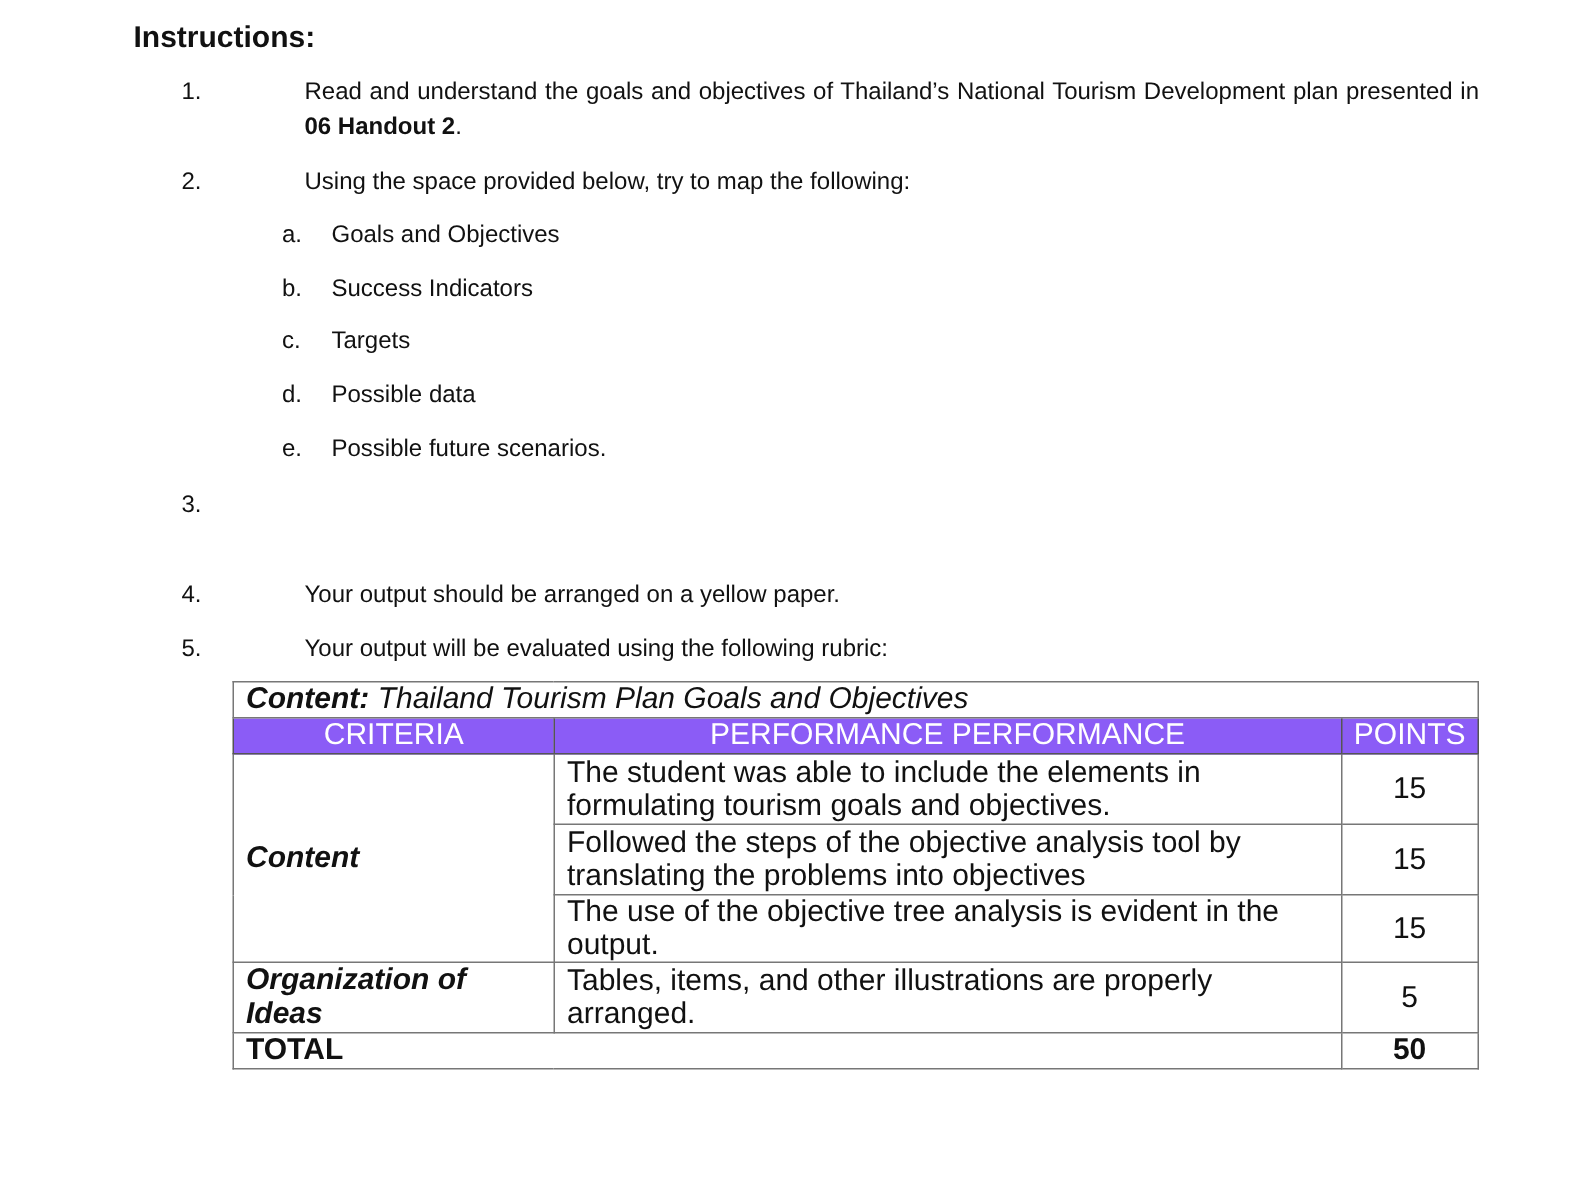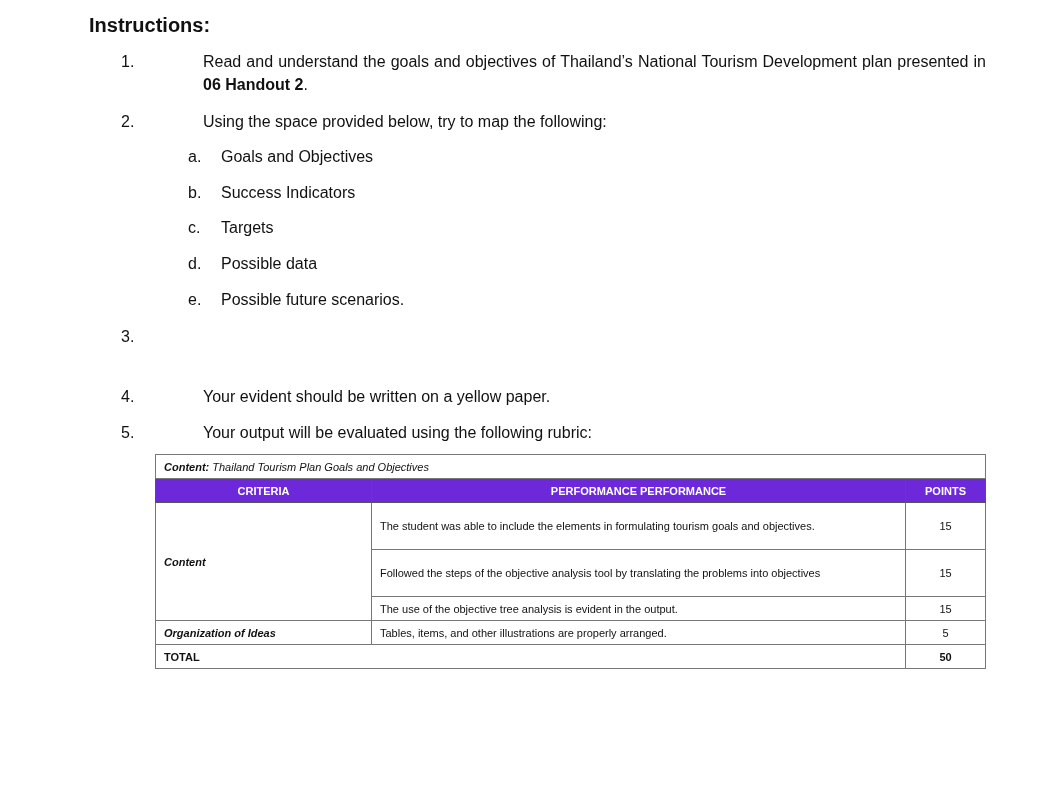--- a/index.html
+++ b/index.html
@@ -4,24 +4,24 @@
 <style>
   html, body { margin:0; padding:0; background:#ffffff; }
   body { width:1053px; height:789px; position:relative; font-family:"Liberation Sans", sans-serif; color:#111; font-size:16px; overflow:hidden; }
   .title { position:absolute; left:89px; top:14px; font-weight:bold; font-size:20px; }
   .item { position:absolute; left:121px; width:865px; font-size:16px; line-height:23px; }
   .item .num { position:absolute; left:0; }
   .item .txt { position:absolute; left:34px; right:0; text-align:justify;margin-left:48px; }
   .sub { position:absolute; left:188px; font-size:16px; line-height:20px; }
   .sub .num { position:absolute; left:0; }
   .sub .txt { position:absolute; left:33px; white-space:nowrap; }
-  table { position:absolute; left:155px; top:454px; width:831px; border-collapse:collapse; font-size:11px; }
+  table { position:absolute; left:155px; top:454px; width:831px; border-collapse:collapse; font-size:20px; }
   td, th { border:1px solid #777; padding:0 8px; vertical-align:middle; }
   .caption-row td { height:23px; }
-  .head-row th { background:#6d28d9; color:#fff; font-weight:bold; height:23px; border-color:#555; }
+  .head-row th { background:#8b5cf6; color:#fff; font-weight:normal; height:23px; border-color:#555; }
   .crit { width:199px; }
   .perf { width:517px; }
   .pts { width:63px; text-align:center; }
   .bi { font-weight:bold; font-style:italic; }
   .it { font-style:italic; }
   .b { font-weight:bold; }
   .perf-cell { line-height:22px; }
 </style>
 </head>
 <body>
@@ -58,21 +58,21 @@
   <span class="num">e.</span>
   <span class="txt">Possible future scenarios.</span>
 </div>
 
 <div class="item" style="top:325px;height:46px;">
   <span class="num">3.</span>
 </div>
 
 <div class="item" style="top:385px;">
   <span class="num">4.</span>
-  <span class="txt">Your evident should be written on a yellow paper.</span>
+  <span class="txt">Your output should be arranged on a yellow paper.</span>
 </div>
 
 <div class="item" style="top:421px;">
   <span class="num">5.</span>
   <span class="txt">Your output will be evaluated using the following rubric:</span>
 </div>
 
 <table>
   <tbody>
       <tr class="caption-row">

